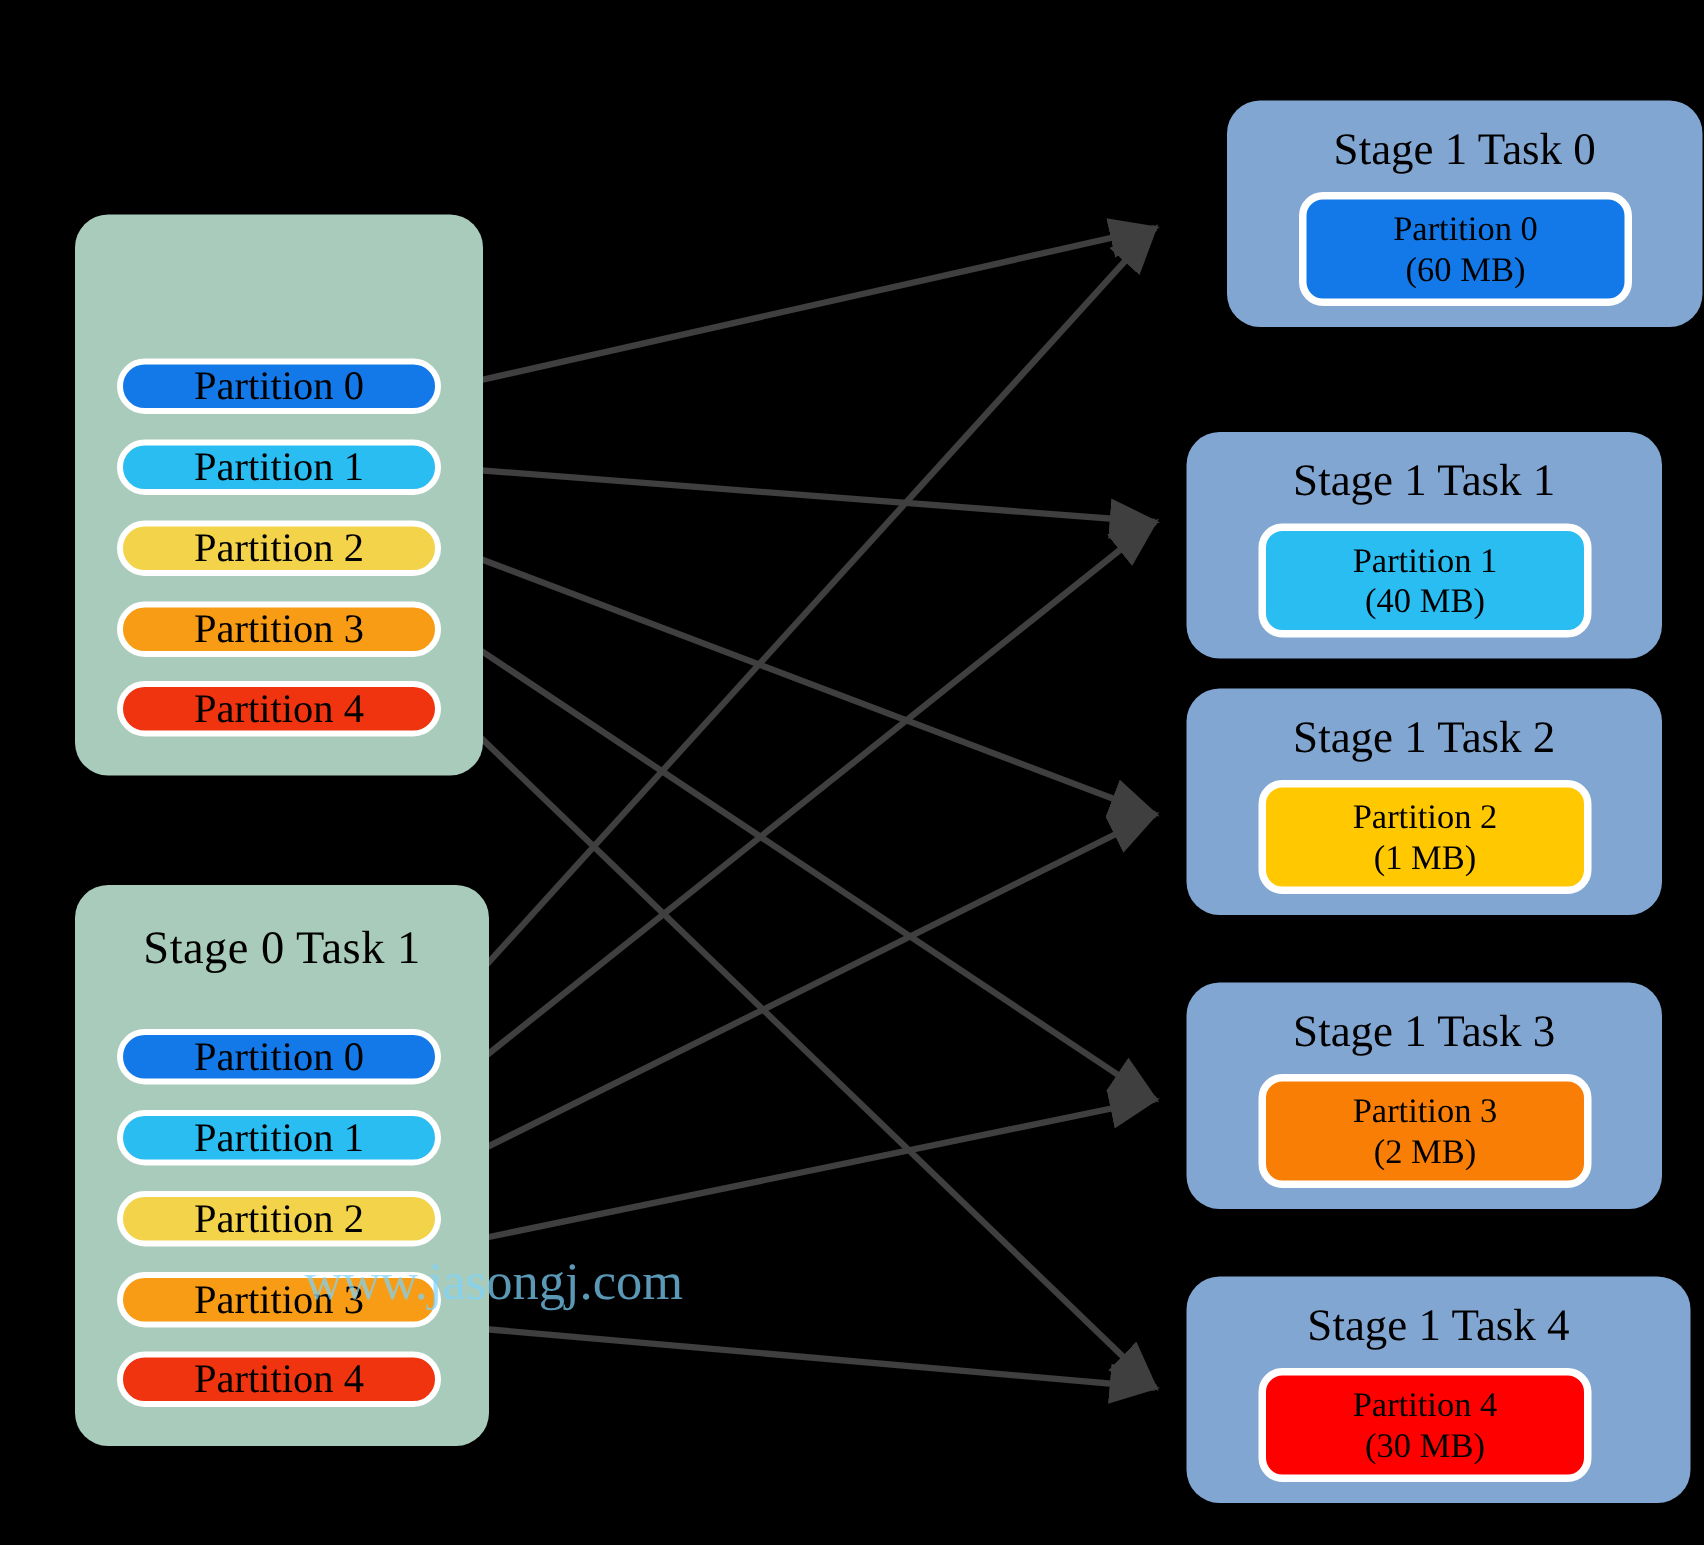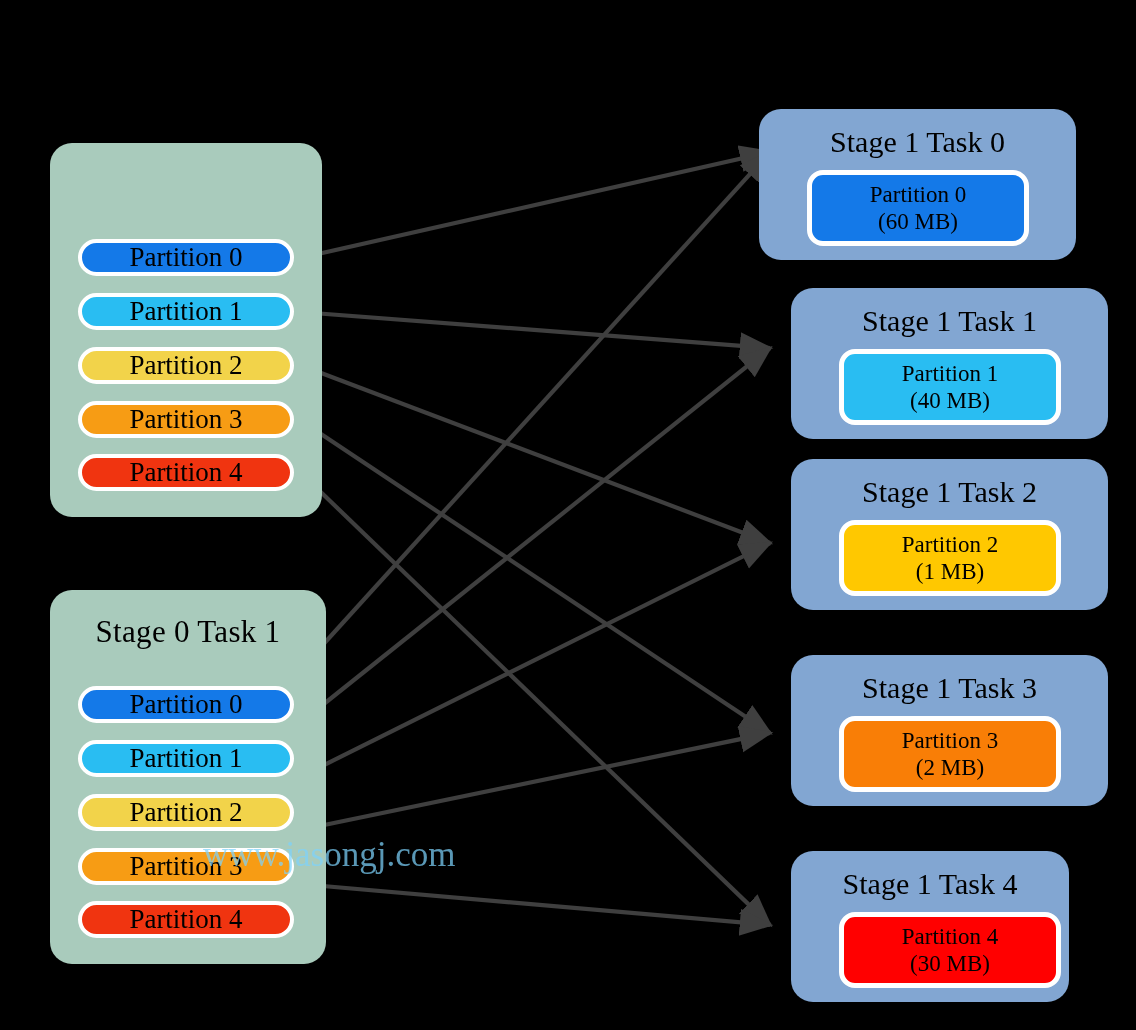--- a/index.html
+++ b/index.html
@@ -70,21 +70,21 @@
     <div class="src-title" style="top:26px;">Stage 0 Task 1</div>
     <div class="chip" style="left:28px;top:96px;width:216px;background:#1479e8;">Partition 0</div>
     <div class="chip" style="left:28px;top:150px;width:216px;background:#29bdf2;">Partition 1</div>
     <div class="chip" style="left:28px;top:204px;width:216px;background:#f2d34a;">Partition 2</div>
     <div class="chip" style="left:28px;top:258px;width:216px;background:#f79c14;">Partition 3</div>
     <div class="chip" style="left:28px;top:311px;width:216px;background:#f03410;">Partition 4</div>
   </div>
 
   <div class="watermark" style="left:203px;top:837px;">www.jasongj.com</div>
 
-  <div class="dst-box" style="left:759px;top:67px;width:317px;height:151px;margin-top:42px;">
+  <div class="dst-box" style="left:818px;top:67px;width:317px;height:151px;">
     <div class="dst-title" style="top:18px;">Stage 1 Task 0</div>
     <div class="dst-chip" style="left:48px;top:61px;width:222px;height:76px;background:#1479e8;">
       <span>Partition 0</span>
       <span>(60 MB)</span>
     </div>
   </div>
 
   <div class="dst-box" style="left:791px;top:263px;width:317px;height:151px;margin-top:25px;">
     <div class="dst-title" style="top:18px;">Stage 1 Task 1</div>
     <div class="dst-chip" style="left:48px;top:61px;width:222px;height:76px;background:#29bdf2;">
@@ -102,21 +102,21 @@
   </div>
 
   <div class="dst-box" style="left:791px;top:655px;width:317px;height:151px;">
     <div class="dst-title" style="top:18px;font-family:Liberation Serif, serif;">Stage 1 Task 3</div>
     <div class="dst-chip" style="left:48px;top:61px;width:222px;height:76px;background:#f97e06;">
       <span>Partition 3</span>
       <span>(2 MB)</span>
     </div>
   </div>
 
-  <div class="dst-box" style="left:791px;top:851px;width:278px;height:151px;">
+  <div class="dst-box" style="left:791px;top:851px;width:336px;height:151px;">
     <div class="dst-title" style="top:18px;">Stage 1 Task 4</div>
     <div class="dst-chip" style="left:48px;top:61px;width:222px;height:76px;background:#ff0000;">
       <span>Partition 4</span>
       <span>(30 MB)</span>
     </div>
   </div>
 
 </div>
 
 </body></html>

